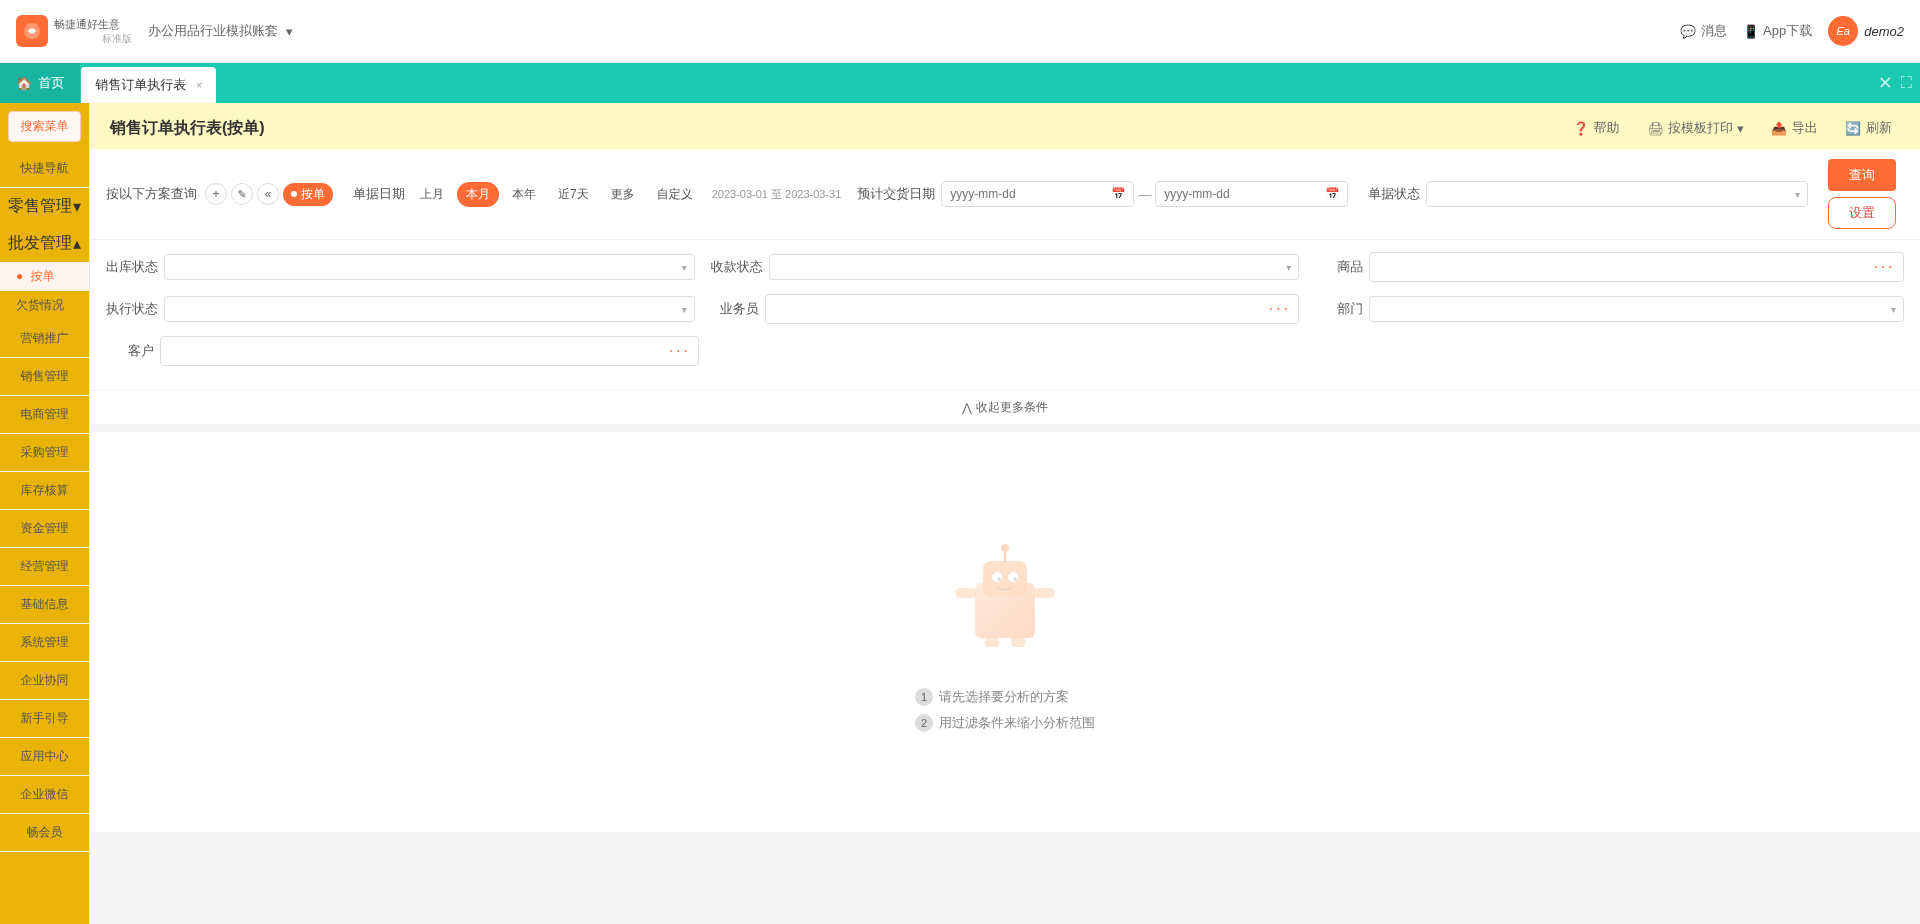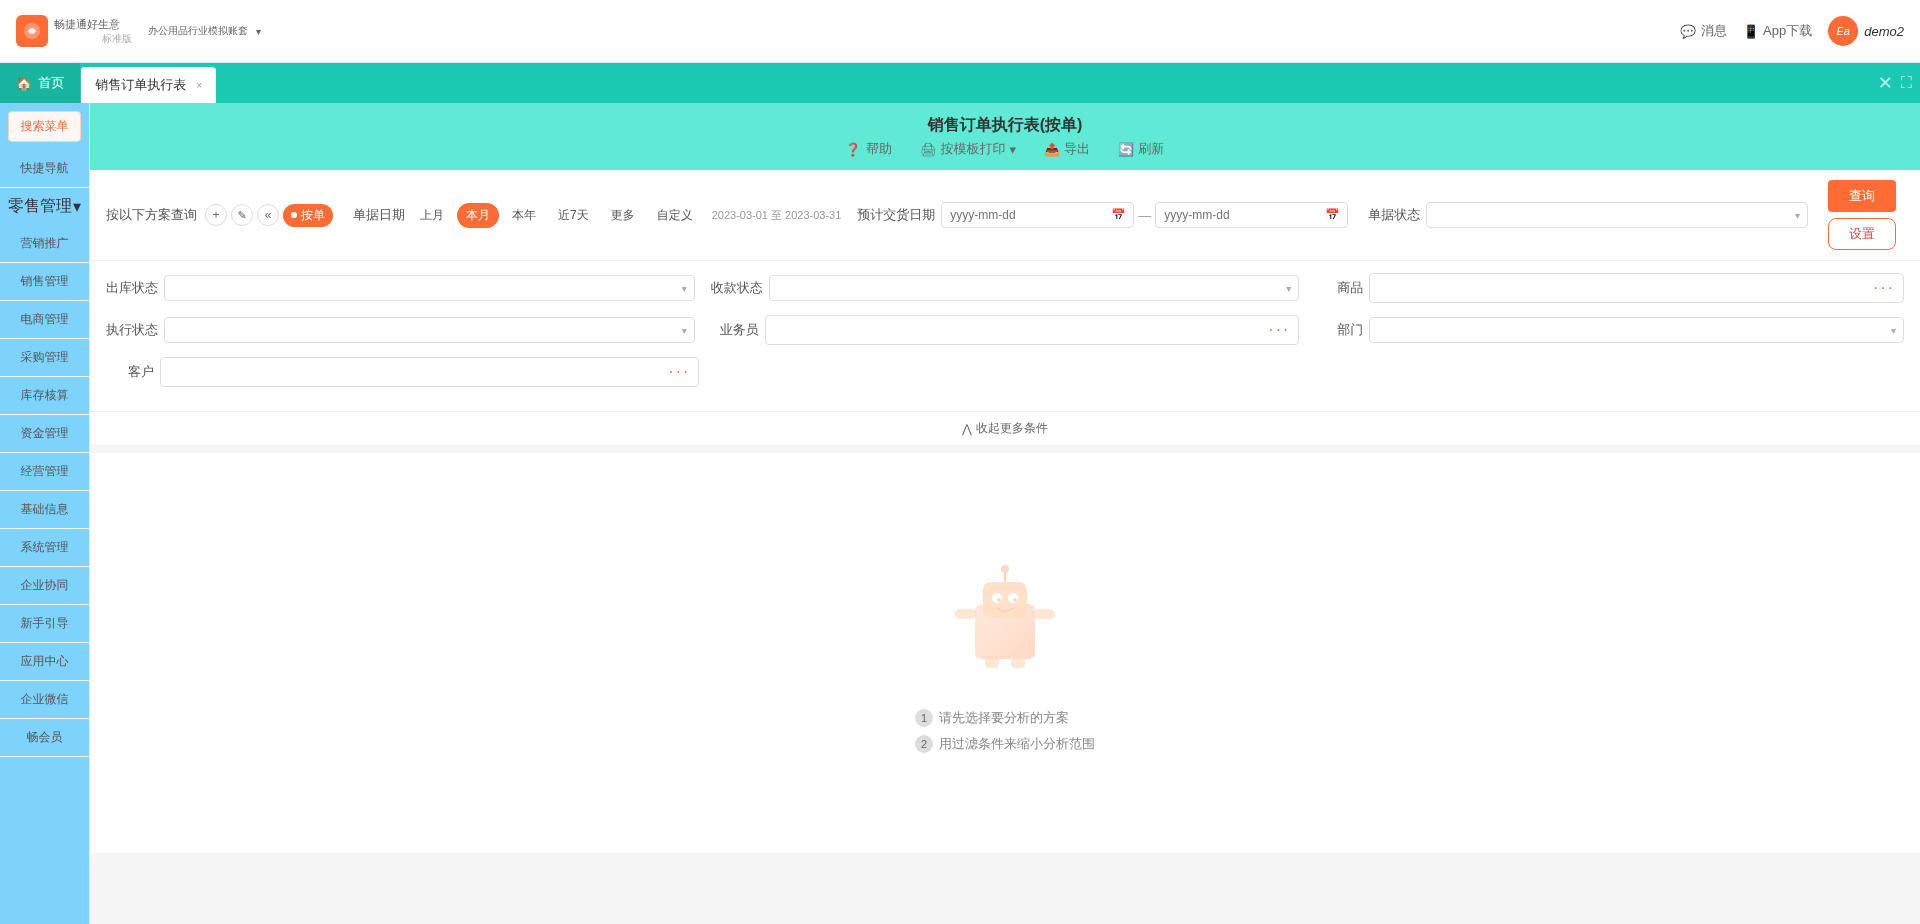--- a/index.html
+++ b/index.html
@@ -13,21 +13,21 @@
       align-items: center;
       justify-content: space-between;
       padding: 0 16px;
       border-bottom: 1px solid #e8e8e8;
       flex-shrink: 0;
     }
     .top-bar-left { display: flex; align-items: center; gap: 8px; }
     .logo-area { display: flex; align-items: center; gap: 6px; }
     .logo-icon { width: 32px; height: 32px; background: #ff6b35; border-radius: 6px; display: flex; align-items: center; justify-content: center; color: white; font-size: 12px; font-weight: bold; }
     .logo-text { font-size: 11px; color: #666; line-height: 1.3; }
-    .app-selector { display: flex; align-items: center; gap: 8px; color: #666; font-size: 10px; cursor: pointer; padding: 4px 8px; border-radius: 4px; }
+    .app-selector { display: flex; align-items: center; gap: 8px; color: #666; font-size: 13px; cursor: pointer; padding: 4px 8px; border-radius: 4px; }
     .top-bar-right { display: flex; align-items: center; gap: 16px; }
     .top-bar-action { display: flex; align-items: center; gap: 4px; color: #666; cursor: pointer; font-size: 13px; }
     .user-avatar { width: 30px; height: 30px; border-radius: 50%; background: #ff6b35; display: flex; align-items: center; justify-content: center; color: white; font-size: 12px; overflow: hidden; }
     .user-name { color: #333; font-size: 13px; cursor: pointer; }
 
     
     .nav-tabs {
       height: 40px;
       background: #1bc9b3;
       display: flex;
@@ -53,21 +53,21 @@
     
     .main-layout {
       display: flex;
       flex: 1;
       overflow: hidden;
     }
 
     
     .sidebar {
       width: 90px;
-      background: #7dd3fc;
+      background: #eab308;
       border-right: 1px solid #e8e8e8;
       display: flex;
       flex-direction: column;
       overflow-y: auto;
       flex-shrink: 0;
     }
     .sidebar-search-btn {
       width: 100%;
       padding: 6px 4px;
       background: #fff7f3;
@@ -102,22 +102,21 @@
       flex: 1;
       overflow-y: auto;
       background: #f5f5f5;
     }
 
     .page-header {
       display: flex;
       align-items: center;
       justify-content: space-between;
       padding: 12px 20px 8px;
-      background: #5eead4;
-      flex-direction: column;
+      background: #fef9c3;
     }
     .page-title { font-size: 16px; font-weight: 600; color: #333; }
     .page-actions { display: flex; align-items: center; gap: 12px; }
     .page-action-btn {
       display: flex;
       align-items: center;
       gap: 4px;
       color: #666;
       font-size: 13px;
       cursor: pointer;
@@ -368,20 +367,31 @@
   <div class="sidebar">
     <div style="padding:8px;">
       <button class="sidebar-search-btn">搜索菜单</button>
     </div>
     <div class="sidebar-simple-item">快捷导航</div>
     <div class="sidebar-group">
       <div class="sidebar-group-header">
         <span>零售管理</span>
         <span>▾</span>
       </div>
+    </div>
+    <div class="sidebar-group">
+      <div class="sidebar-group-header">
+        <span>批发管理</span>
+        <span>▴</span>
+      </div>
+      <div class="sidebar-sub-item active">
+        <span style="color:#ff6b35; margin-right:4px;">●</span>
+        <span>按单</span>
+      </div>
+      <div class="sidebar-sub-item">欠货情况</div>
     </div>
     <div class="sidebar-simple-item">营销推广</div>
     <div class="sidebar-simple-item">销售管理</div>
     <div class="sidebar-simple-item">电商管理</div>
     <div class="sidebar-simple-item">采购管理</div>
     <div class="sidebar-simple-item">库存核算</div>
     <div class="sidebar-simple-item">资金管理</div>
     <div class="sidebar-simple-item">经营管理</div>
     <div class="sidebar-simple-item">基础信息</div>
     <div class="sidebar-simple-item">系统管理</div>

